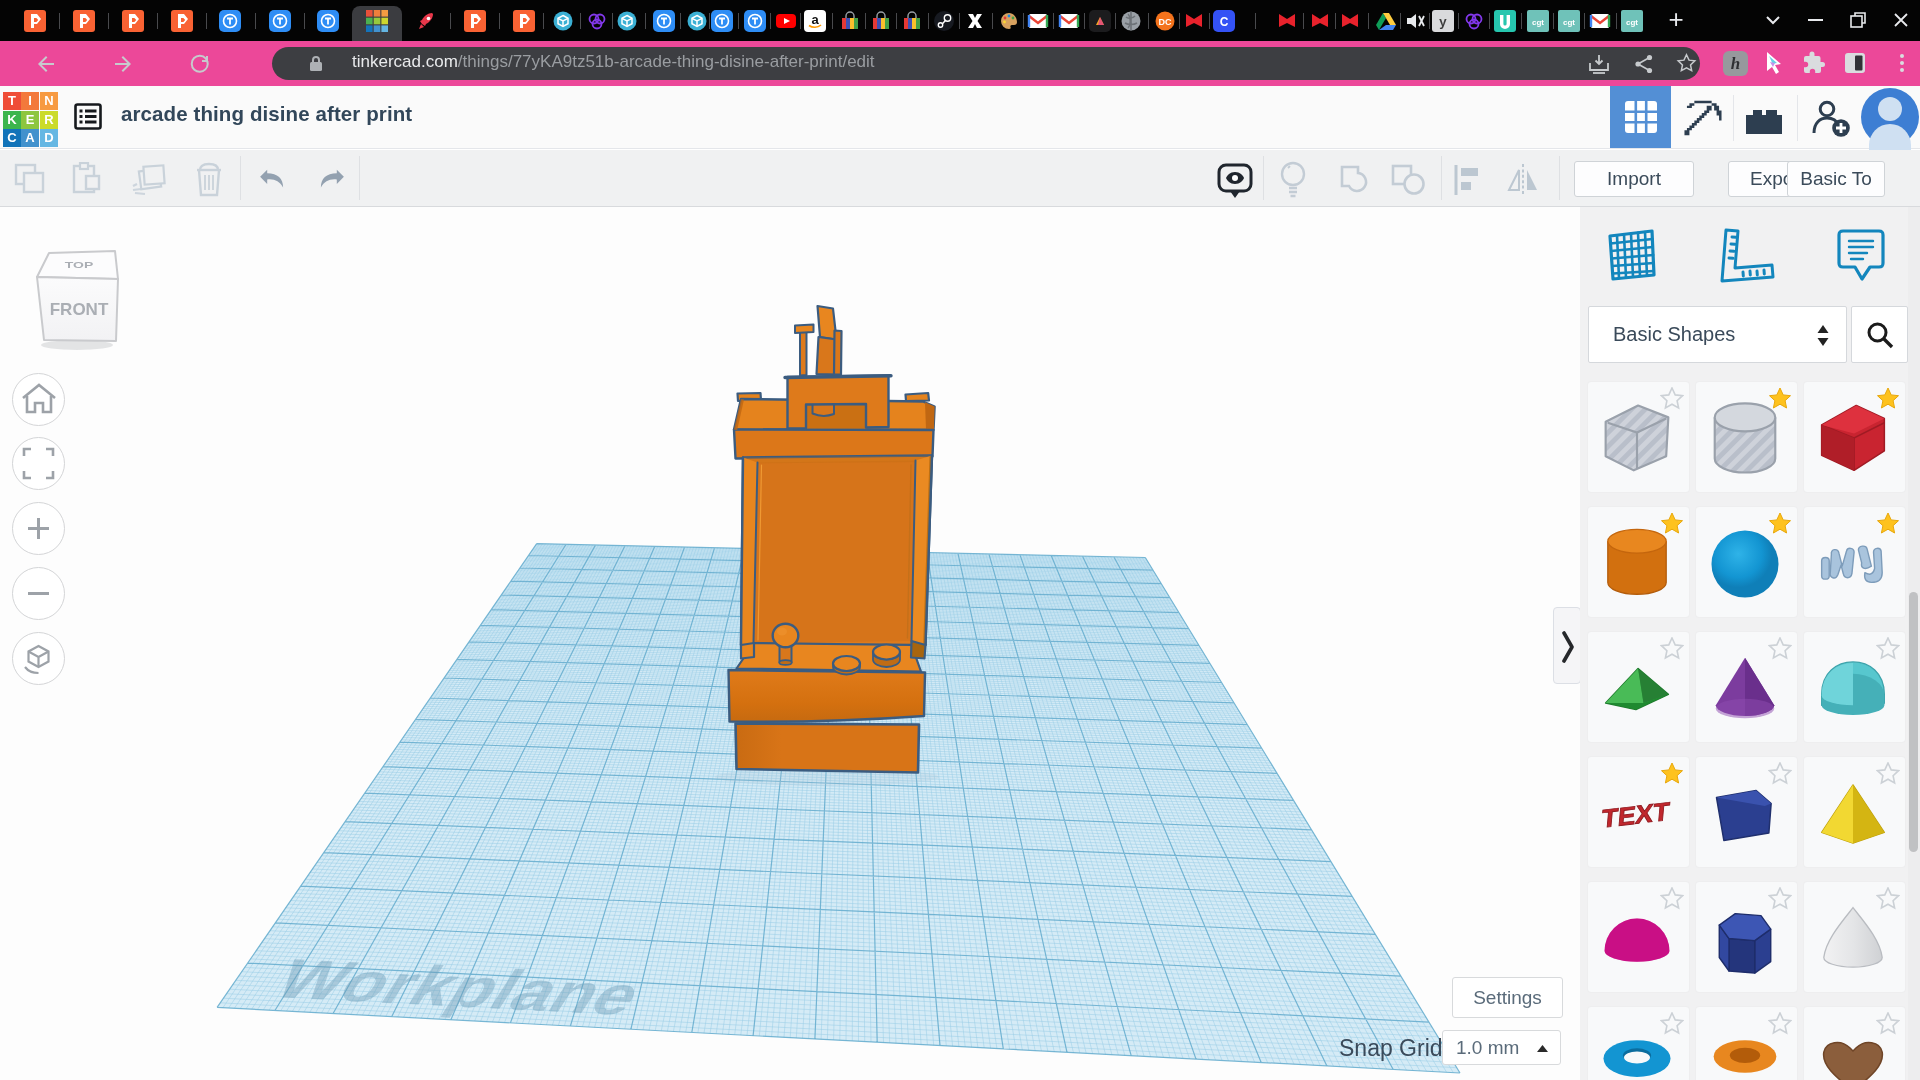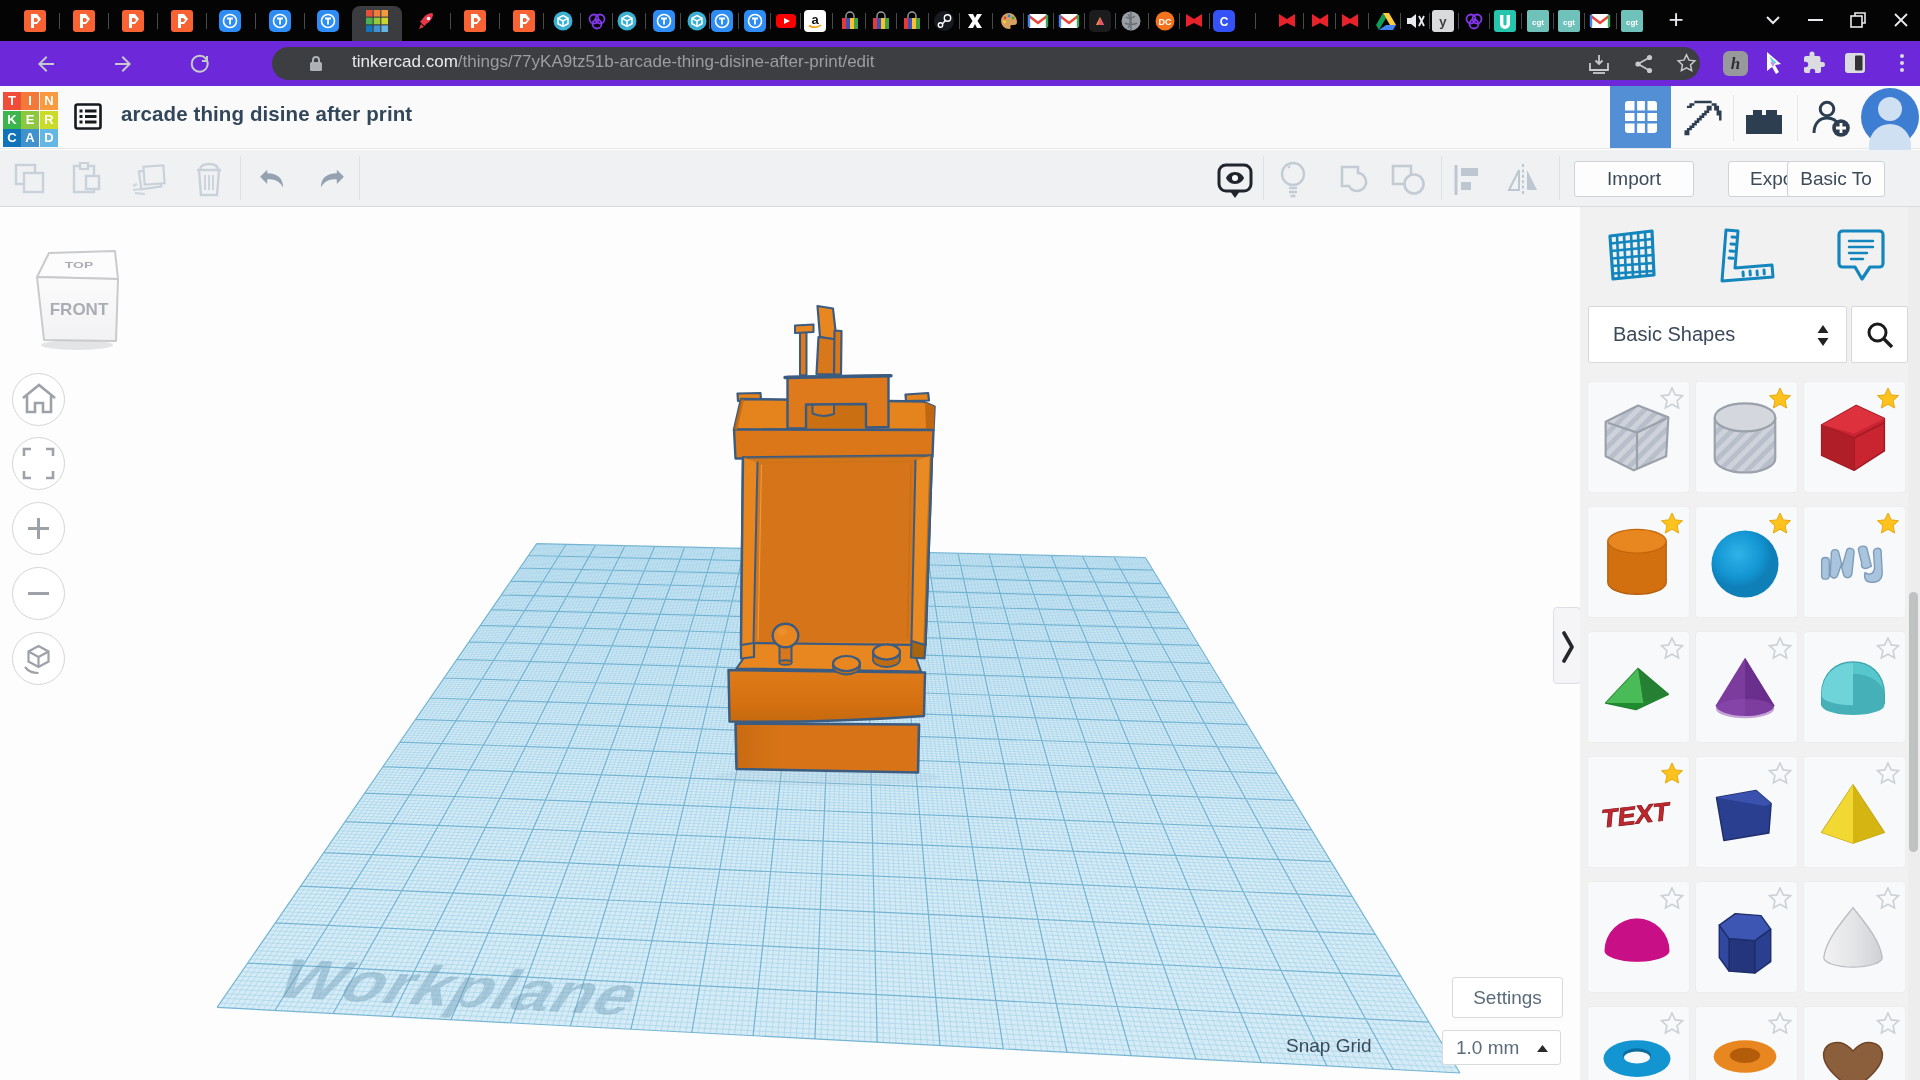--- a/index.html
+++ b/index.html
@@ -1,20 +1,20 @@
 <!DOCTYPE html>
 <html><head><meta charset="utf-8"><style>*{margin:0;padding:0;box-sizing:border-box}
 html,body{width:1920px;height:1080px;overflow:hidden;font-family:"Liberation Sans",sans-serif;background:#fff}
 .ab{position:absolute}
 #tabbar{position:absolute;left:0;top:0;width:1920px;height:41px;background:#040404}
 .tab{position:absolute;top:10px;width:22px;height:22px}
 .tsep{position:absolute;top:13px;width:1px;height:16px;background:#494a4d}
 .ticon{display:block;width:100%;height:100%}
 #activetab{position:absolute;left:352px;top:6px;width:50px;height:35px;background:#3b3c40;border-radius:8px 8px 0 0}
-#navbar{position:absolute;left:0;top:41px;width:1920px;height:45px;background:#6d28d9}
+#navbar{position:absolute;left:0;top:41px;width:1920px;height:45px;background:#ec4899}
 #pill{position:absolute;left:272px;top:6px;width:1428px;height:33px;border-radius:17px;background:#3d3e42}
 #tcheader{position:absolute;left:0;top:86px;width:1920px;height:63px;background:#fafafa;border-bottom:1px solid #e4e6ea}
 #tctoolbar{position:absolute;left:0;top:150px;width:1920px;height:57px;background:#f0f1f2;border-bottom:1px solid #d8dadd}
 .tbtn{position:absolute;top:11px;height:36px;border:1px solid #cfd3d7;border-radius:3px;background:#fdfdfe;color:#3b4b5a;font-size:19px;text-align:center;line-height:34px}
 .vdiv{position:absolute;top:6px;width:1px;height:44px;background:#dee0e3}
 #canvas{position:absolute;left:0;top:207px;width:1580px;height:873px;background:#fdfdfd;overflow:hidden}
 #panel{position:absolute;left:1580px;top:207px;width:340px;height:873px;background:#f1f1f2;overflow:hidden}
 .circbtn{position:absolute;left:12px;width:53px;height:53px;border-radius:50%;background:#fff;border:1px solid #d4d5d7}
 .card{position:absolute;width:101px;height:110px;background:#f8f9fa;border-radius:3px;box-shadow:0 0 2px rgba(0,0,0,0.06)}
 #bshape{position:absolute;left:8px;top:99px;width:259px;height:57px;background:#fff;border:1px solid #d5d8dc;border-radius:2px;color:#3a4a5a;font-size:20px;line-height:55px;padding-left:24px}
@@ -654,21 +654,21 @@
         <path d="M15 25.5h21" stroke="#9da2a8" stroke-width="3"></path>
       </svg></div>
     <div class="circbtn" style="top:425px"><svg width="51" height="51" viewBox="0 0 51 51">
         <g fill="none" stroke="#9da2a8" stroke-width="2.2">
           <path d="M25.5 13l10 5.5v10l-10 5.5-10-5.5v-10z"></path>
           <path d="M15.5 18.5l10 5.5 10-5.5M25.5 24v10"></path>
           <path d="M12 34c3 4 8 6 13.5 6"></path>
         </g>
       </svg></div>
     <div class="ab" style="left:1452px;top:770px;width:111px;height:41px;background:#fff;border:1px solid #d8dadc;border-radius:3px;color:#5a6b7a;font-size:19px;text-align:center;line-height:39px">Settings</div>
-    <div class="ab" style="left:1286px;top:828px;color:#3a4a5a;font-size:19px">Snap Grid</div>
+    <div class="ab" style="left:1339px;top:828px;color:#3a4a5a;font-size:23px">Snap Grid</div>
     <div class="ab" style="left:1442px;top:823px;width:119px;height:35px;background:#fff;border:1px solid #d8dadc;border-radius:3px;color:#5a6b7a;font-size:19px;line-height:33px;padding-left:13px">1.0 mm<svg style="position:absolute;right:12px;top:14px" width="11" height="7" viewBox="0 0 11 7">
         <path d="M5.5 0L11 7H0z" fill="#2a2a2a"></path>
       </svg></div>
     <div class="ab" style="left:1553px;top:400px;width:28px;height:77px;background:#f5f5f7;border:1px solid #dcdfe5;border-radius:4px">
       <svg style="position:absolute;left:8px;top:23px" width="12" height="32" viewBox="0 0 12 32">
         <path d="M2 2l8 14-8 14" fill="none" stroke="#26282b" stroke-width="3.6" stroke-linecap="round" stroke-linejoin="round"></path>
       </svg>
     </div>
   </div>
 <div id="panel">

